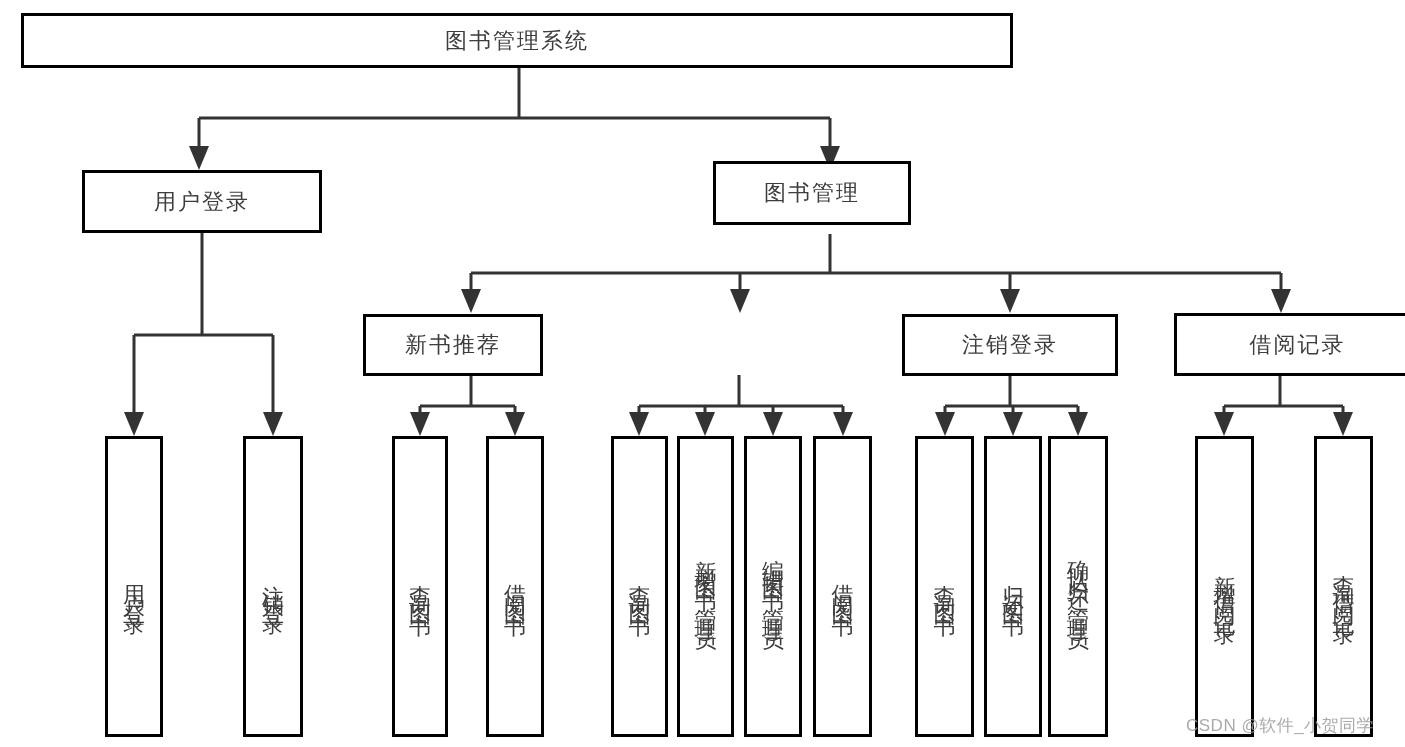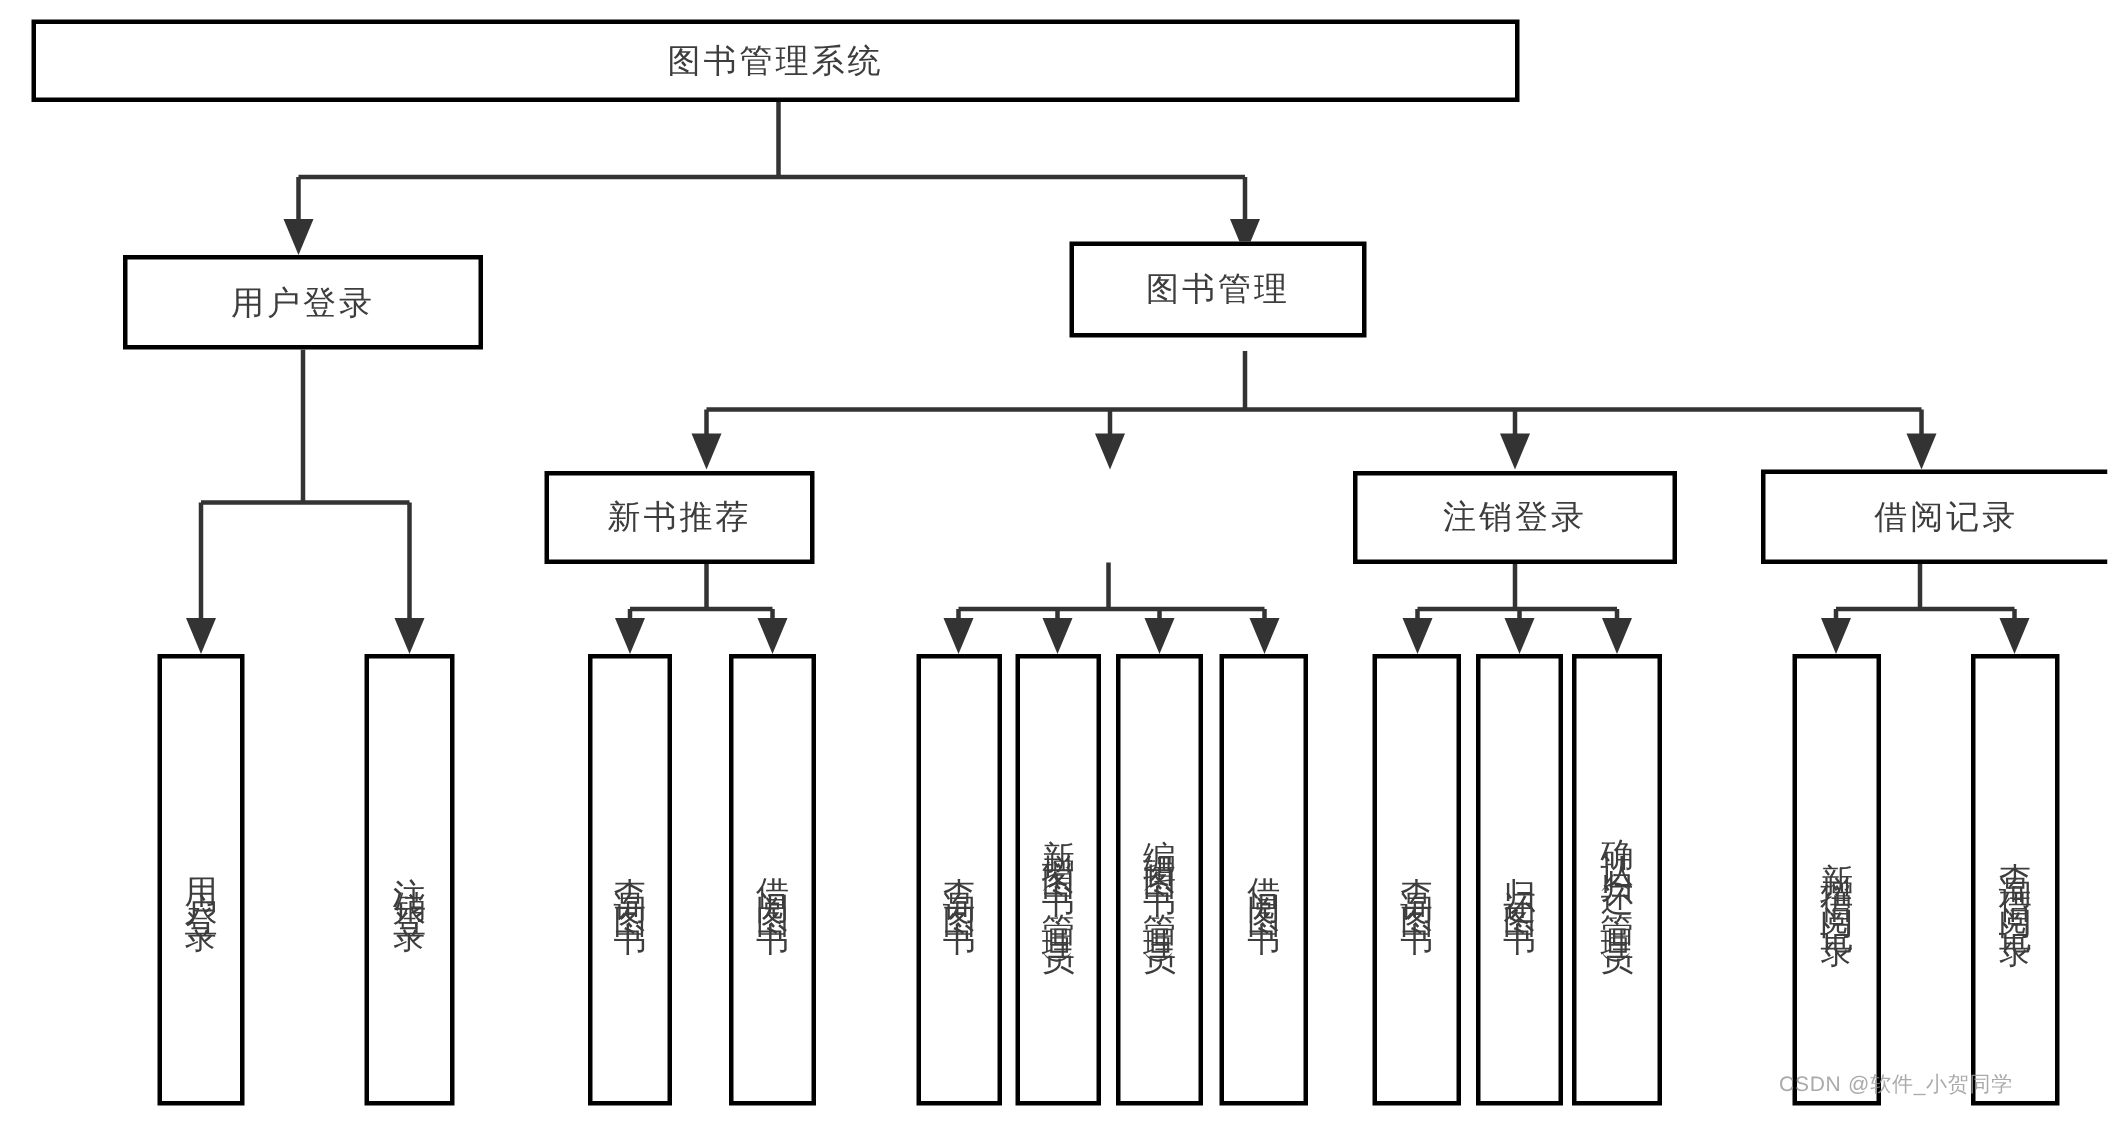--- a/index.html
+++ b/index.html
@@ -43,21 +43,21 @@
     writing-mode: vertical-rl;
     text-orientation: mixed;
     font-size: 22px;
     letter-spacing: 0.45em;
     line-height: 1;
   }
   .watermark {
     position: absolute;
     left: 1186px;
     top: 714px;
-    font-size: 14px;
+    font-size: 17px;
     letter-spacing: 0.5px;
     color: rgba(155, 155, 155, 0.85);
     white-space: nowrap;
     pointer-events: none;
   }
 </style>
 </head>
 <body>
 
 <div class="canvas">

